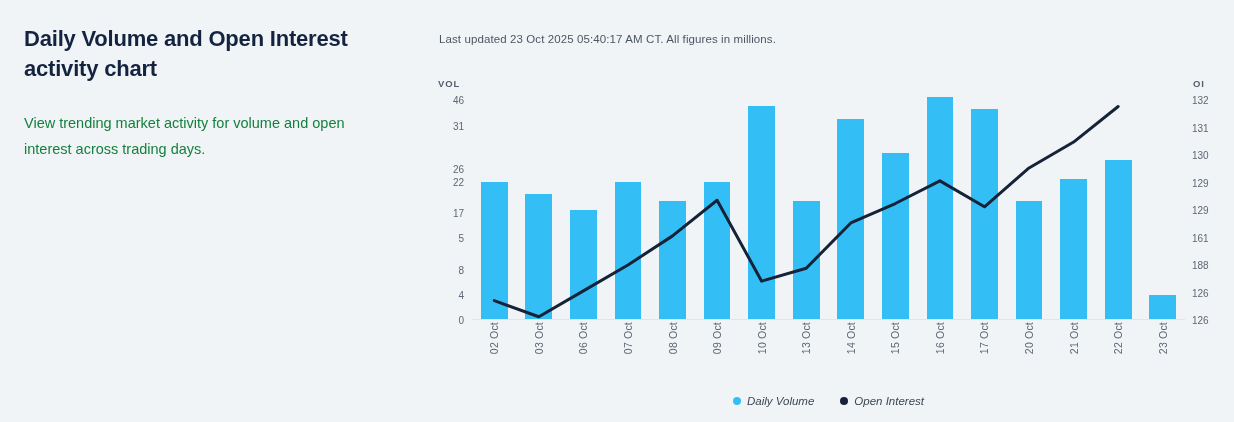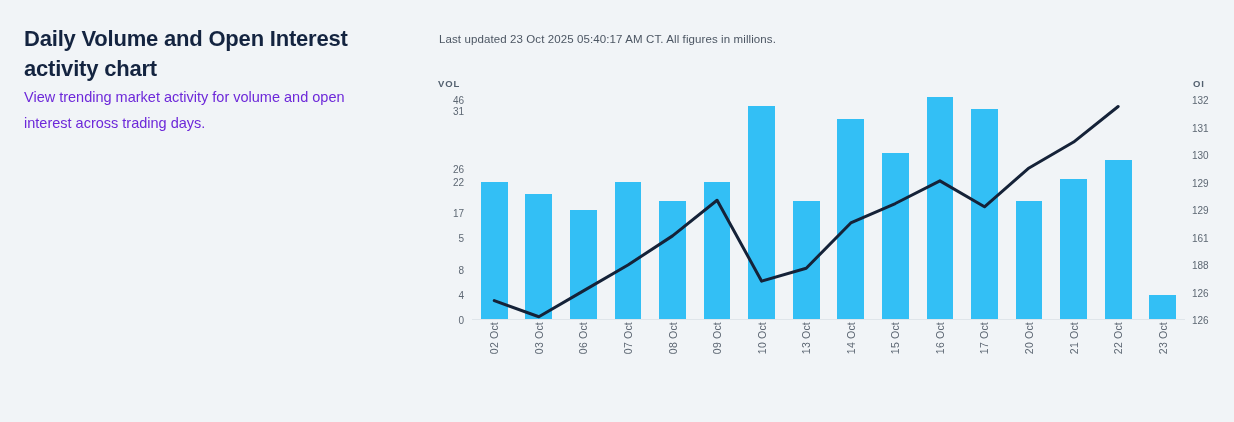--- a/index.html
+++ b/index.html
@@ -24,23 +24,24 @@
   }
   .intro h1 {
     font-size: 22px;
     line-height: 30px;
     font-weight: bold;
     color: #142440;
     letter-spacing: -0.2px;
     max-width: 370px;
   }
   .intro p {
+    margin-top: 26px;
     font-size: 14.5px;
     line-height: 26px;
-    color: #6d28d9;
+    color: #15803d;
     max-width: 372px;
   }
 
   
   .chartpanel {
     position: relative;
     flex: 1 1 auto;
     padding: 0;
   }
   .updated {
@@ -183,21 +184,21 @@
       <div class="axis-title oi">OI</div>
 
       <div id="left-ticks">
           <div class="ytick left" style="top: 250px;">0</div>
           <div class="ytick left" style="top: 224.857px;">4</div>
           <div class="ytick left" style="top: 199.714px;">8</div>
           <div class="ytick left" style="top: 168.286px;">5</div>
           <div class="ytick left" style="top: 143.143px;">17</div>
           <div class="ytick left" style="top: 111.714px;">22</div>
           <div class="ytick left" style="top: 86.5714px; margin-top: 12px;">26</div>
-          <div class="ytick left" style="top: 41px; text-align: right;">31</div>
+          <div class="ytick left" style="top: 56px; text-align: right;">31</div>
           <div class="ytick left" style="top: 30px;">46</div>
         </div>
       <div id="right-ticks">
           <div class="ytick right" style="top: 250px;">126</div>
           <div class="ytick right" style="top: 222.5px;">126</div>
           <div class="ytick right" style="top: 195px;">188</div>
           <div class="ytick right" style="top: 167.5px;">161</div>
           <div class="ytick right" style="top: 140px;">129</div>
           <div class="ytick right" style="top: 112.5px;">129</div>
           <div class="ytick right" style="top: 85px;">130</div>
@@ -306,16 +307,26 @@
             <span>21 Oct</span>
           </div>
           <div class="xcell">
             <span>22 Oct</span>
           </div>
           <div class="xcell">
             <span>23 Oct</span>
           </div>
         </div>
 
+      <div class="legend" id="legend">
+          <div class="legitem">
+            <span class="legdot" style="background: rgb(51, 191, 245);"></span>
+            <span class="leglabel">Daily Volume</span>
+          </div>
+          <div class="legitem">
+            <span class="legdot" style="background: rgb(21, 34, 56);"></span>
+            <span class="leglabel">Open Interest</span>
+          </div>
+        </div>
     </div>
 
   </section>
 </div>
 
 </body></html>

